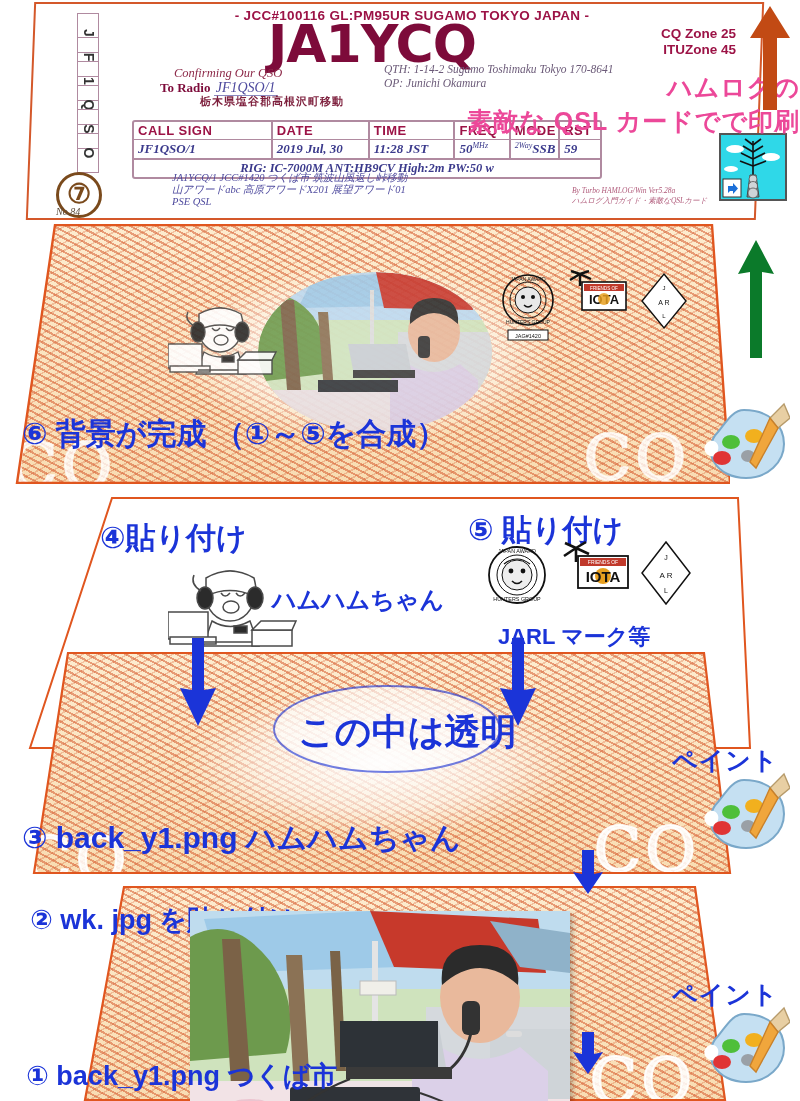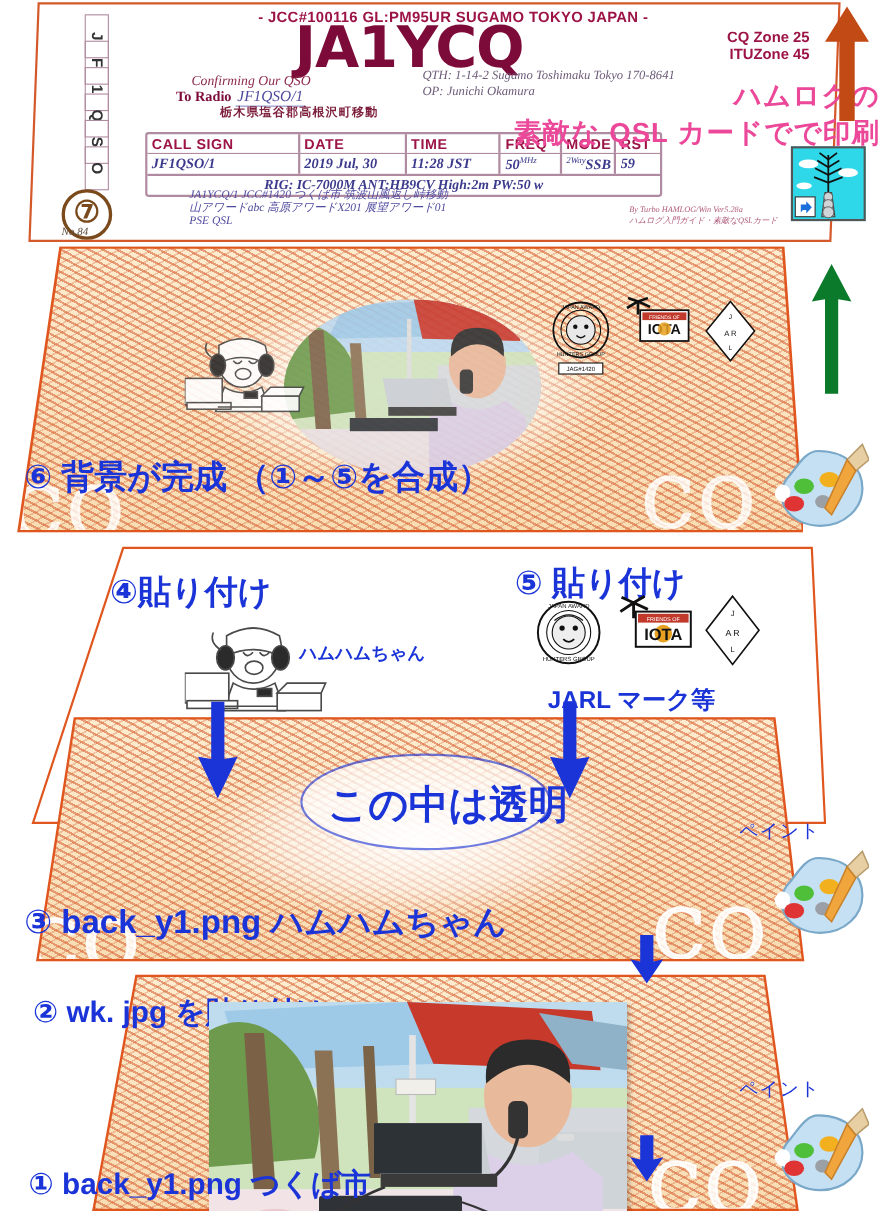--- a/index.html
+++ b/index.html
@@ -115,22 +115,22 @@
   .cqwm{position:absolute;color:rgba(255,255,255,.85);font-weight:normal;
      font-size:62px;font-family:"DejaVu Serif",serif;letter-spacing:4px;
      -webkit-text-stroke:2px rgba(255,255,255,.9);}
 
   
   .palette{position:absolute;width:92px;height:92px;}
 
   
   .greenlabel{position:absolute;color:#0b7a2a;font-weight:bold;
      font-size:27px;line-height:33px;letter-spacing:1px;white-space:nowrap;}
-  .paintlabel{position:absolute;color:#1b34d8;font-weight:normal;
-     font-size:17px;letter-spacing:1px;white-space:nowrap;}
+  .paintlabel{position:absolute;color:#1b34d8;font-weight:bold;
+     font-size:25px;letter-spacing:1px;white-space:nowrap;}
 
   .step-big{font-size:30px;}
   .step-med{font-size:27px;}
 </style>
 </head>
 <body>
 
 <div class="stage">
 
   <div id="qsl-card">
@@ -362,21 +362,21 @@
           <path d="M44 55 q18 11 38 0 l9 25 l-56 0Z"></path>
           <rect x="0" y="46" width="40" height="27"></rect>
           <rect x="2" y="71" width="46" height="7"></rect>
           <rect x="66" y="60" width="13" height="7" fill="#2b2b2b"></rect>
           <rect x="84" y="64" width="40" height="16"></rect>
           <path d="M84 64 L93 55 L128 55 L124 64Z"></path>
           <path d="M36 76 L84 76"></path>
         </g>
       </svg>
     </div>
-    <div class="lbl" style="left:272px;top:88px;font-size:16px;">ハムハムちゃん</div>
+    <div class="lbl" style="left:272px;top:88px;font-size:24px;">ハムハムちゃん</div>
 
     <div style="position:absolute;left:486px;top:48px;width:62px;height:62px;">
       <svg width="62" height="62" viewBox="0 0 62 62">
         <circle cx="31" cy="31" r="28" fill="none" stroke="#111" stroke-width="1.8"></circle>
         <circle cx="31" cy="31" r="20" fill="none" stroke="#111" stroke-width="1"></circle>
         <text x="31" y="9" font-size="5.4" text-anchor="middle" fill="#111" font-family="Liberation Sans, sans-serif">JAPAN AWARD</text>
         <text x="31" y="57" font-size="5.4" text-anchor="middle" fill="#111" font-family="Liberation Sans, sans-serif">HUNTERS GROUP</text>
         <circle cx="31" cy="31" r="15" fill="#eee" stroke="#111"></circle>
         <circle cx="25" cy="27" r="2.4" fill="#111"></circle>
           <circle cx="37" cy="27" r="2.4" fill="#111"></circle>

